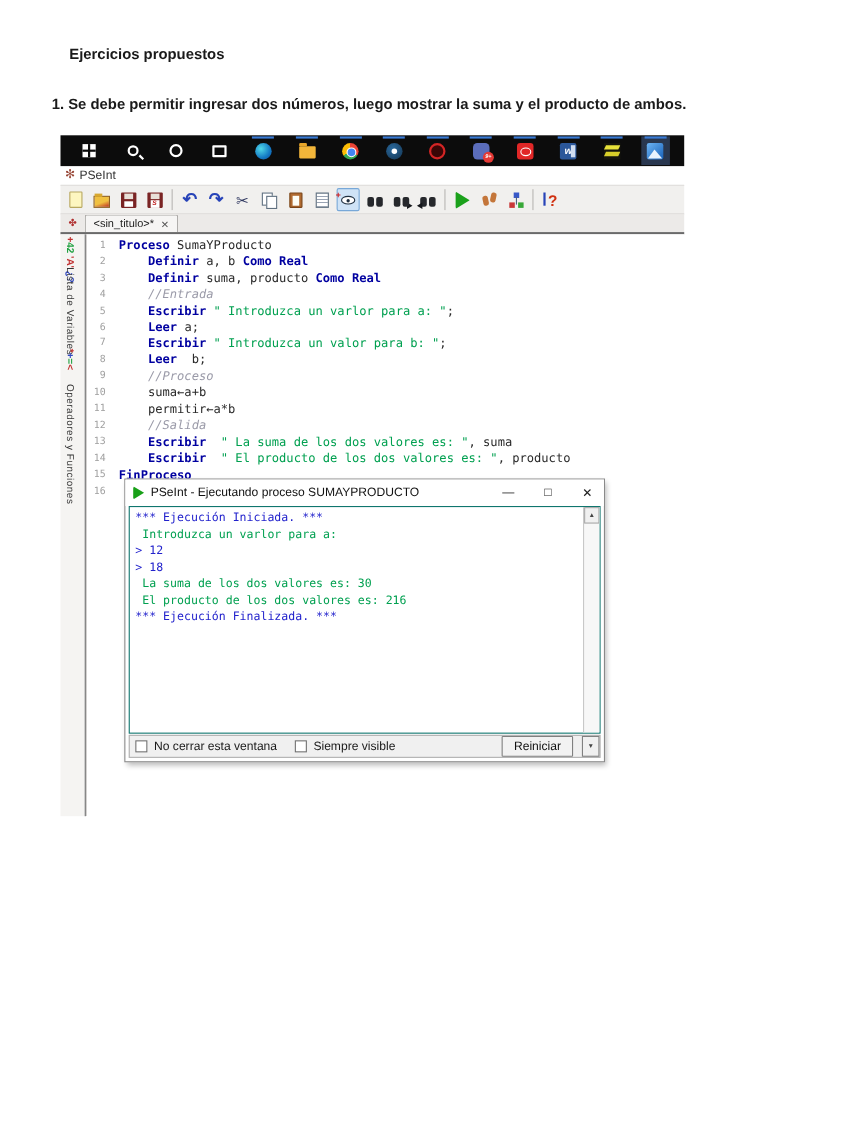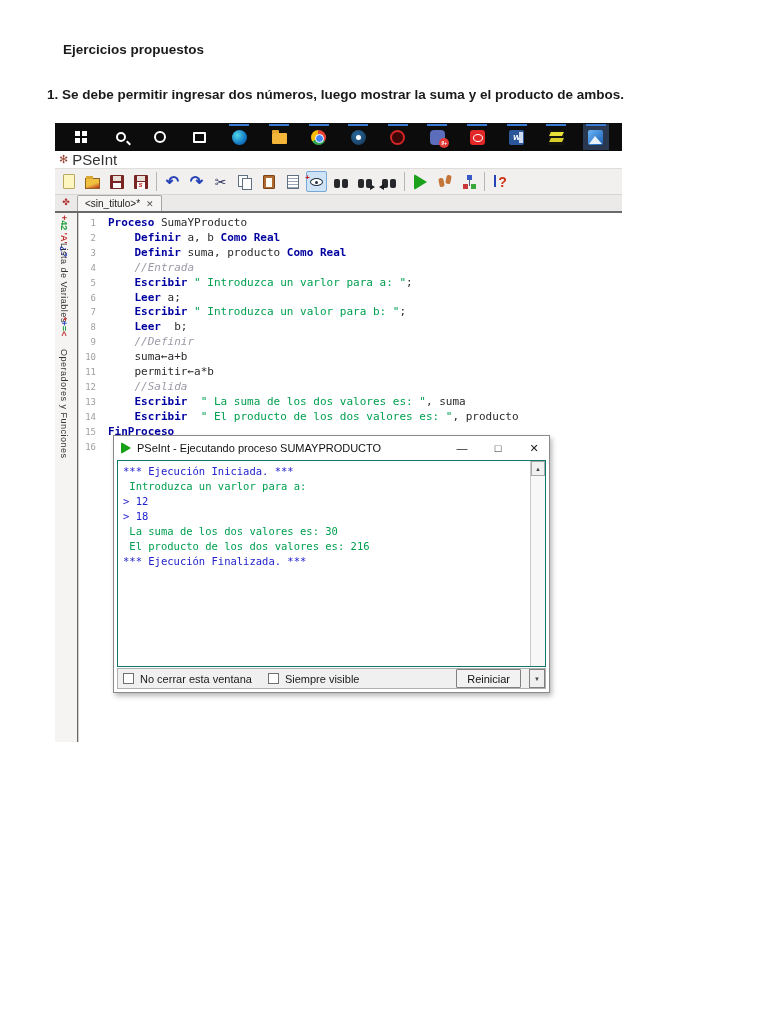--- a/index.html
+++ b/index.html
@@ -46,21 +46,21 @@
   .ic-word::after { content:""; position:absolute; right:1px; top:2px; width:4px; height:11px; background:#cfdcf0; }
   .ic-game { position:relative; width:15px; height:15px; background:#15150d; overflow:hidden; }
   .ic-game::before { content:""; position:absolute; left:1px; top:2px; width:13px; height:4px; background:#e8e23a; transform:skewX(-25deg); }
   .ic-game::after { content:""; position:absolute; left:1px; top:8px; width:13px; height:4px; background:#d8cf2a; transform:skewX(-25deg); }
   .ic-photos { position:relative; width:15px; height:15px; border-radius:2px; background:linear-gradient(135deg,#6db5f5,#1760b8); overflow:hidden; }
   .ic-photos::after { content:""; position:absolute; left:1px; bottom:1px; border-left:6px solid transparent; border-right:7px solid transparent; border-bottom:8px solid #e8f2fd; }
 
   
   #title-row { height:17px; display:flex; align-items:center; gap:4px; padding-left:4px; background:#fff; }
   #app-logo { font-size:11px; color:#9a4a3a; line-height:1; }
-  #window-title { font-size:15px; color:#333; }
+  #window-title { font-size:11px; color:#333; }
   #menu-row { height:15px; display:flex; align-items:center; gap:15px; padding-left:7px; background:#fff; }
   #menu-row span { font-size:11px; color:#222; }
 
   
   #toolbar { height:27px; background:#f1f0ee; border-top:1px solid #e0dedc; border-bottom:1px solid #d8d6d4;
     display:flex; align-items:center; gap:3px; padding-left:3px; }
   .tbtn { width:21px; height:21px; display:flex; align-items:center; justify-content:center; position:relative; }
   .tsep { width:1px; height:19px; background:#b8b6b4; margin:0 2px; }
   .g-new { width:12px; height:15px; background:#fdf6c0; border:1px solid #b8a860; border-radius:1px; }
   .g-open { position:relative; width:15px; height:11px; background:linear-gradient(160deg,#f0c040 55%,#c03020); border:1px solid #906020; margin-top:3px; }
@@ -285,21 +285,21 @@
       </div>
     <div id="editor">
         <div class="code-line"><span class="num">1</span><span class="seg-kw">Proceso</span><span class="seg-id"> SumaYProducto</span></div>
         <div class="code-line"><span class="num">2</span><span class="seg-id">    </span><span class="seg-kw">Definir</span><span class="seg-id"> a, b </span><span class="seg-kw">Como Real</span></div>
         <div class="code-line"><span class="num">3</span><span class="seg-id">    </span><span class="seg-kw">Definir</span><span class="seg-id"> suma, producto </span><span class="seg-kw">Como Real</span></div>
         <div class="code-line"><span class="num">4</span><span class="seg-com">    //Entrada</span></div>
         <div class="code-line"><span class="num">5</span><span class="seg-id">    </span><span class="seg-kw">Escribir</span><span class="seg-str"> " Introduzca un varlor para a: "</span><span class="seg-id">;</span></div>
         <div class="code-line"><span class="num">6</span><span class="seg-id">    </span><span class="seg-kw">Leer</span><span class="seg-id"> a;</span></div>
         <div class="code-line"><span class="num">7</span><span class="seg-id">    </span><span class="seg-kw">Escribir</span><span class="seg-str"> " Introduzca un valor para b: "</span><span class="seg-id">;</span></div>
         <div class="code-line"><span class="num">8</span><span class="seg-id">    </span><span class="seg-kw">Leer</span><span class="seg-id">  b;</span></div>
-        <div class="code-line"><span class="num">9</span><span class="seg-com">    //Definir</span></div>
+        <div class="code-line"><span class="num">9</span><span class="seg-com">    //Proceso</span></div>
         <div class="code-line"><span class="num">10</span><span class="seg-id">    suma←a+b</span></div>
         <div class="code-line"><span class="num">11</span><span class="seg-id">    permitir←a*b</span></div>
         <div class="code-line"><span class="num">12</span><span class="seg-com">    //Salida</span></div>
         <div class="code-line"><span class="num">13</span><span class="seg-id">    </span><span class="seg-kw">Escribir</span><span class="seg-str">  " La suma de los dos valores es: "</span><span class="seg-id">, suma</span></div>
         <div class="code-line"><span class="num">14</span><span class="seg-id">    </span><span class="seg-kw">Escribir</span><span class="seg-str">  " El producto de los dos valores es: "</span><span class="seg-id">, producto</span></div>
         <div class="code-line"><span class="num">15</span><span class="seg-kw">FinProceso</span></div>
         <div class="code-line"><span class="num">16</span></div>
       </div>
 
     <div class="abs" id="run-dialog" style="top:222px;">

